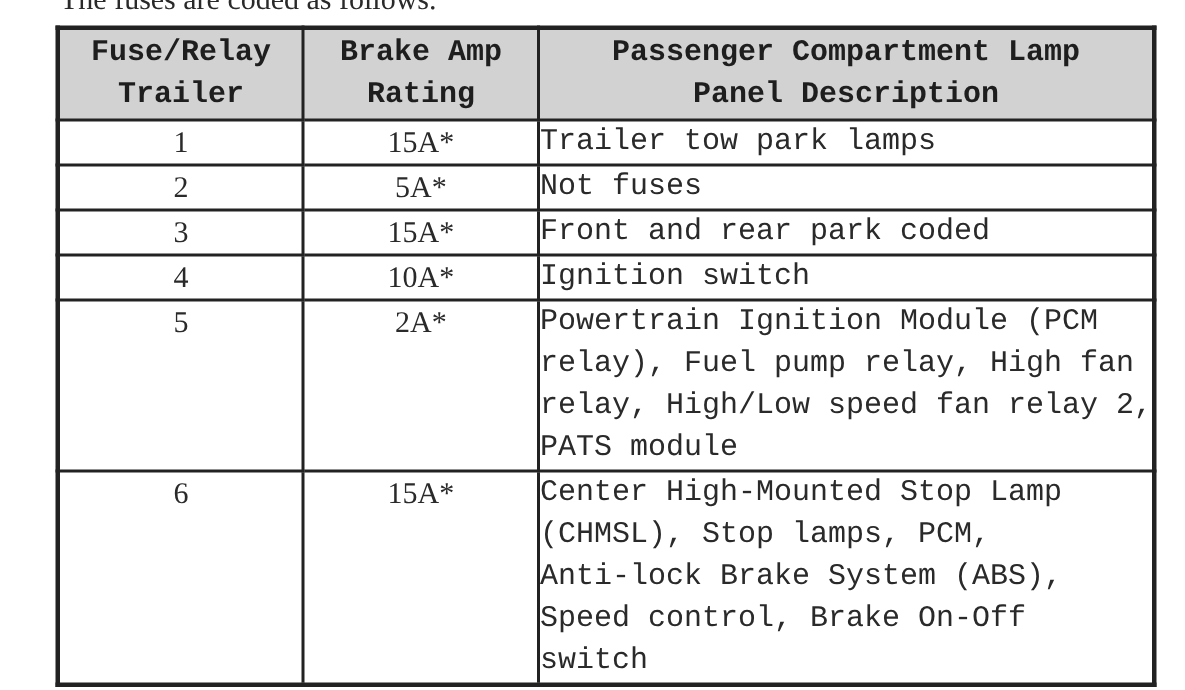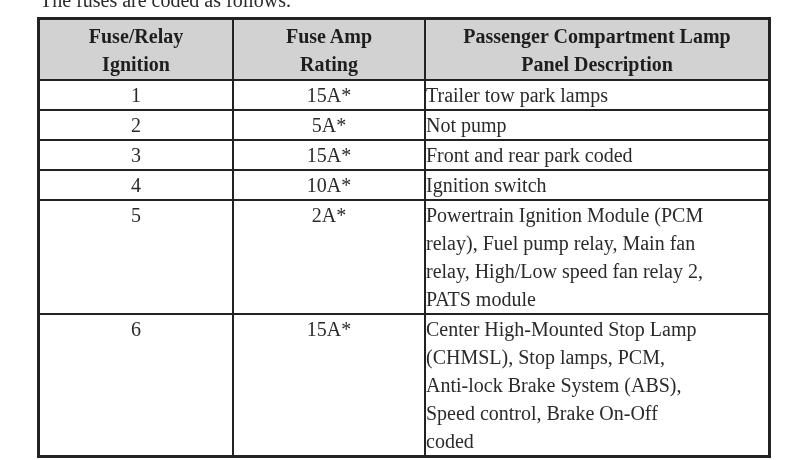--- a/index.html
+++ b/index.html
@@ -56,57 +56,57 @@
     td.c-center {
       text-align: center;
       line-height: 28px;
       padding: 0 4px 0 4px;
     }
     td.c-desc {
       text-align: left;
       line-height: 28px;
       padding: 0 6px 0 5px;
     }
-    .desc-line { display: block; white-space: nowrap; }
+    .desc-line { display: block; white-space: nowrap; font-family: Liberation Mono, monospace; }
   </style>
 </head>
 <body>
 
 <div class="intro">The fuses are coded as follows.</div>
 
 <table class="fuse-table">
   <thead>
     <tr>
       <th class="col-loc">
         <span class="desc-line">Fuse/Relay</span>
-        <span class="desc-line">Ignition</span>
+        <span class="desc-line">Trailer</span>
       </th>
       <th class="col-amp">
-        <span class="desc-line">Fuse Amp</span>
+        <span class="desc-line">Brake Amp</span>
         <span class="desc-line">Rating</span>
       </th>
       <th class="col-desc">
         <span class="desc-line">Passenger Compartment Lamp</span>
         <span class="desc-line">Panel Description</span>
       </th>
     </tr>
   </thead>
   <tbody>
     <tr>
       <td class="c-center">1</td>
       <td class="c-center">15A*</td>
       <td class="c-desc">
         <span class="desc-line">Trailer tow park lamps</span>
       </td>
     </tr>
     <tr>
       <td class="c-center">2</td>
       <td class="c-center">5A*</td>
       <td class="c-desc">
-        <span class="desc-line">Not pump</span>
+        <span class="desc-line">Not fuses</span>
       </td>
     </tr>
     <tr>
       <td class="c-center">3</td>
       <td class="c-center">15A*</td>
       <td class="c-desc">
         <span class="desc-line">Front and rear park coded</span>
       </td>
     </tr>
     <tr>
@@ -114,30 +114,30 @@
       <td class="c-center">10A*</td>
       <td class="c-desc">
         <span class="desc-line">Ignition switch</span>
       </td>
     </tr>
     <tr>
       <td class="c-center">5</td>
       <td class="c-center">2A*</td>
       <td class="c-desc">
         <span class="desc-line">Powertrain Ignition Module (PCM</span>
-        <span class="desc-line">relay), Fuel pump relay, Main fan</span>
+        <span class="desc-line">relay), Fuel pump relay, High fan</span>
         <span class="desc-line">relay, High/Low speed fan relay 2,</span>
         <span class="desc-line">PATS module</span>
       </td>
     </tr>
     <tr>
       <td class="c-center">6</td>
       <td class="c-center">15A*</td>
       <td class="c-desc">
         <span class="desc-line">Center High-Mounted Stop Lamp</span>
         <span class="desc-line">(CHMSL), Stop lamps, PCM,</span>
         <span class="desc-line">Anti-lock Brake System (ABS),</span>
         <span class="desc-line">Speed control, Brake On-Off</span>
-        <span class="desc-line">coded</span>
+        <span class="desc-line">switch</span>
       </td>
     </tr>
   </tbody>
 </table>
 
 </body></html>

